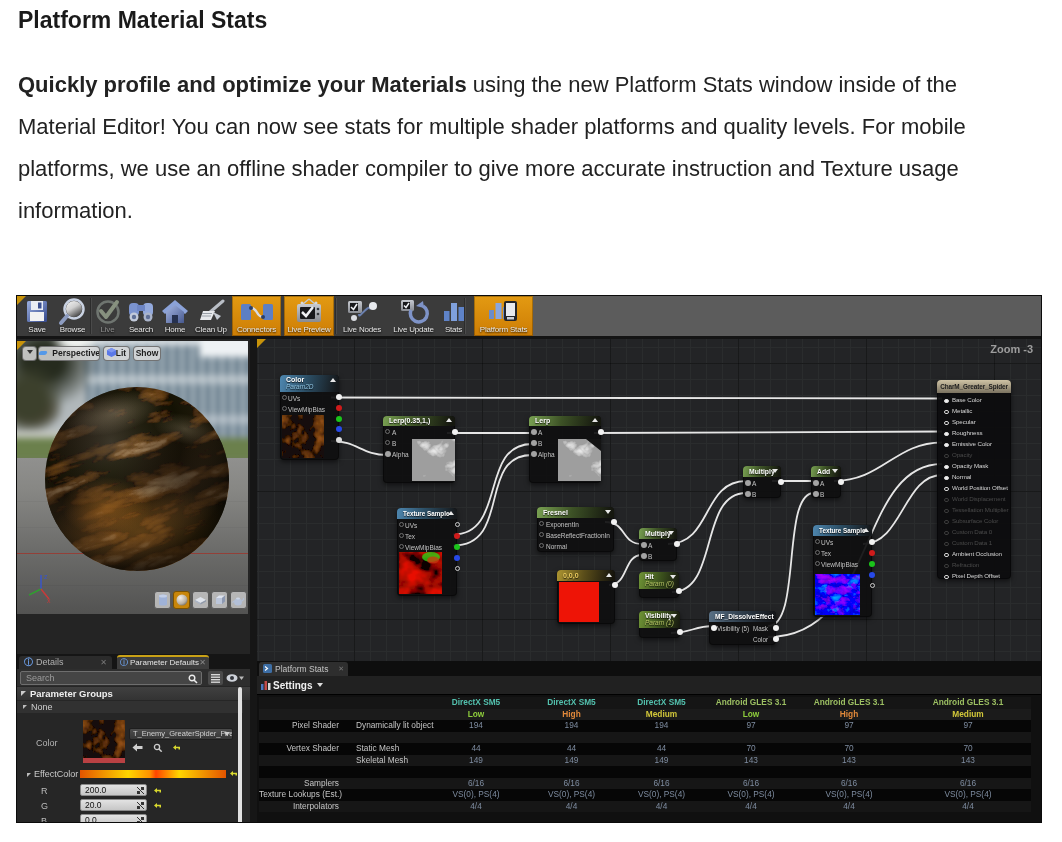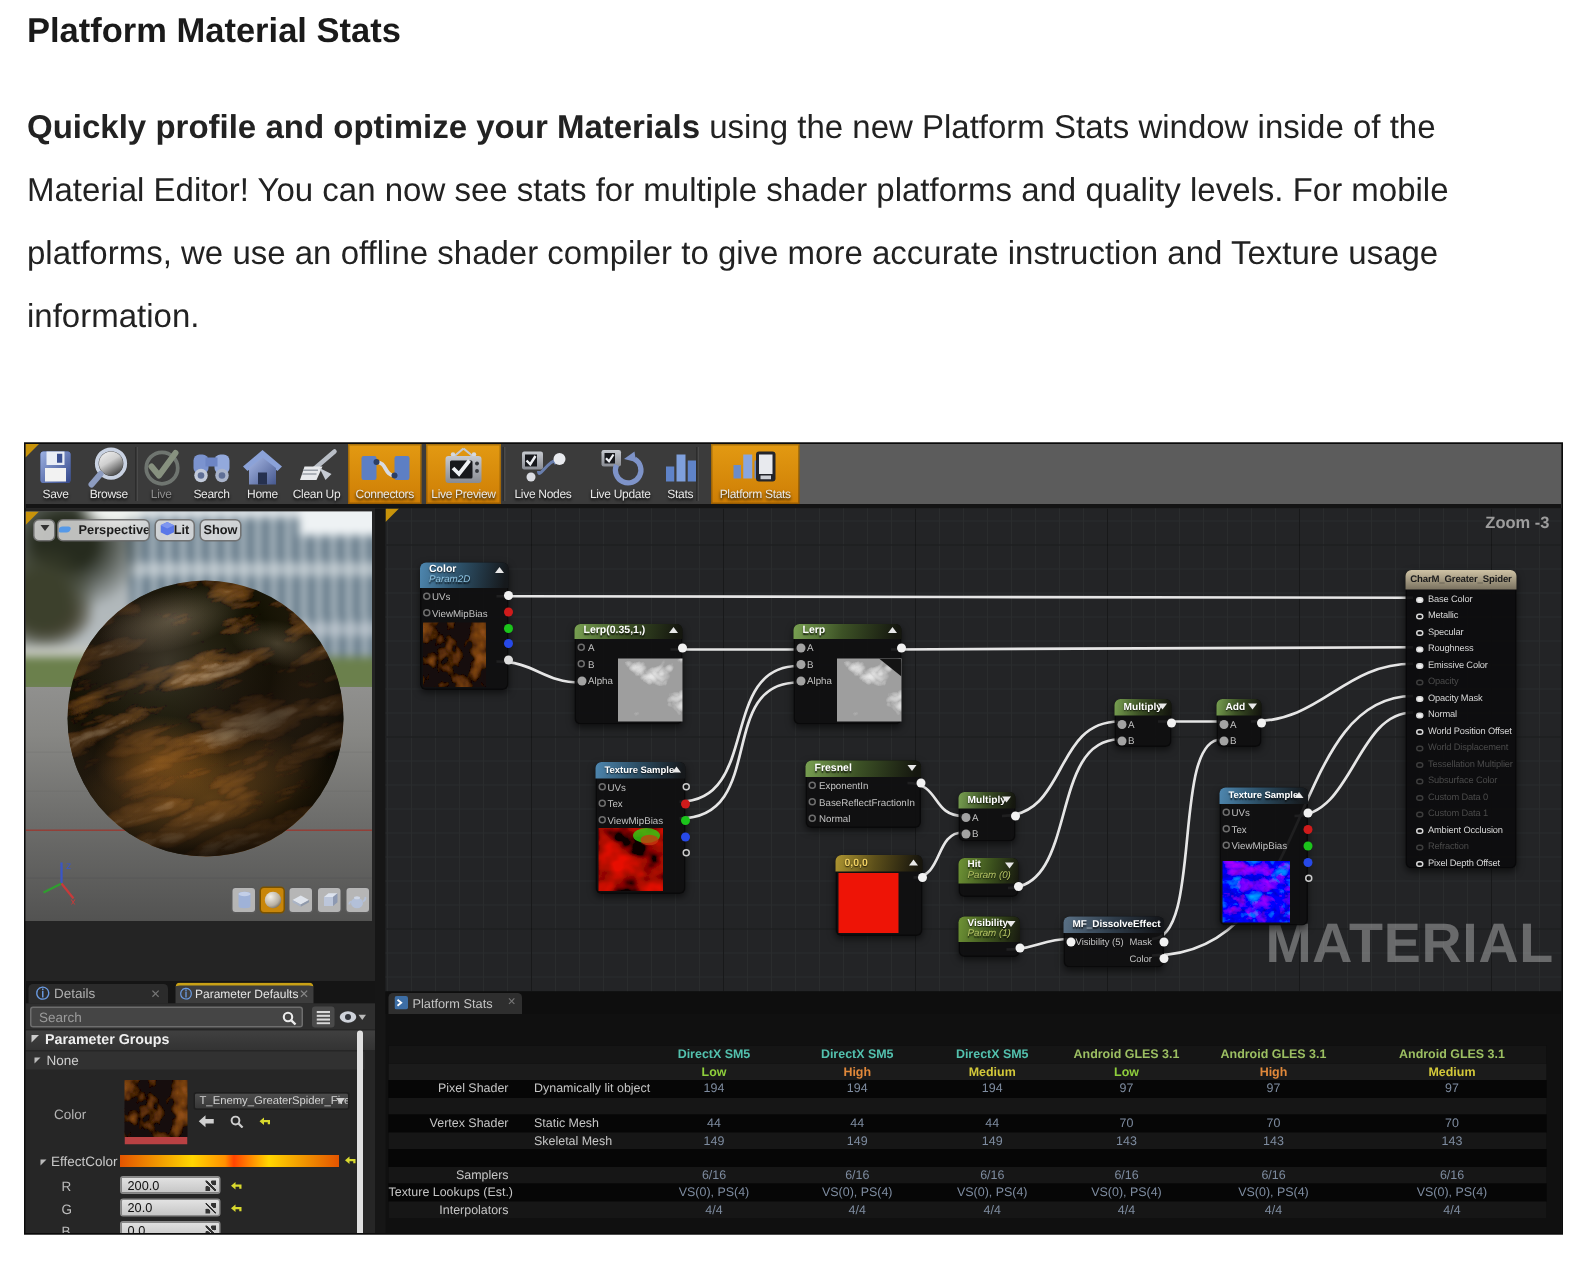--- a/index.html
+++ b/index.html
@@ -411,21 +411,20 @@
         <path d="M411 205 C455 205 445 142 489 142"></path>
         <path d="M415 253 C462 253 442 154 489 154"></path>
         <path d="M515 142 L557 142"></path>
         <path d="M577 142 C625 142 638 103.5 685 103.5"></path>
         <path d="M511 287 C545 287 524 154 557 154"></path>
         <path d="M511 298 C620 298 600 125 685 125"></path>
         <path d="M606 205 C645 205 647 136 685 136"></path>
         <path d="M414 294 C435 294 436 287 457 287"></path>
       </svg>
       <div id="zoomtxt">Zoom -3</div>
-      <div id="watermark">MATERIAL</div>
       <div class="corner" style="left:0;top:0;"></div>
       
       <div class="node" style="left:23px;top:36px;width:59px;height:85px;">
         <div class="nhead" style="height:17px;background:linear-gradient(100deg,#4e87b0 0%,#2c4f66 45%,#16191c 95%);">Color<br><span class="nsub" style="color:#8fc3e0;">Param2D</span><span class="collapse cup"></span></div>
         <div class="prow" style="left:8px;top:19px;">UVs</div>
           <div class="pin hollow" style="left:2px;top:20px;"></div>
         <div class="prow" style="left:8px;top:30px;">ViewMipBias</div>
           <div class="pin hollow" style="left:2px;top:31px;"></div>
         <div class="pin" style="right:-3px;top:19px;background:#f2f2f2;"></div>
         <div class="pin" style="right:-3px;top:30px;background:#cf1b1b;"></div>
@@ -618,20 +617,25 @@
         </filter>
       </defs>
         </svg>
     </div>
     <div id="stats">
       <div class="abs" style="left:0;top:0;width:784px;height:15px;background:#0e0e0e;"></div>
       <div class="abs" style="left:2px;top:1px;width:89px;height:14px;background:#2e2e2e;border-radius:3px 3px 0 0;color:#c4c4c4;font-size:8.5px;line-height:14px;"><svg width="9" height="9" viewBox="0 0 9 9" style="margin:0 3px -1px 4px;">
             <rect width="9" height="9" rx="1.5" fill="#3d6ea5"></rect>
             <path d="M2 2.5 L4.5 4.5 L2 6.5" stroke="#fff" stroke-width="1.2" fill="none"></path>
           </svg>Platform Stats<span style="position:absolute;right:4px;color:#777;font-size:7px;">✕</span></div>
+      <div class="abs" style="left:0;top:15px;width:784px;height:19px;background:#212121;border-bottom:1px solid #000;color:#f0f0f0;font-size:10px;font-weight:bold;line-height:19px;"><svg width="10" height="10" viewBox="0 0 10 10" style="margin:0 2px -1px 4px;">
+            <rect x="0" y="4" width="2.5" height="6" fill="#4a77c0"></rect>
+            <rect x="3.5" y="1" width="2.5" height="9" fill="#c04a4a"></rect>
+            <rect x="7" y="3" width="2.5" height="7" fill="#d8d8d8"></rect>
+          </svg>Settings <span style="display:inline-block;width:0;height:0;border-left:3.5px solid transparent;border-right:3.5px solid transparent;border-top:4px solid #ddd;margin-left:2px;vertical-align:2px;"></span></div>
       <div class="abs" style="left:2px;top:36px;width:772px;height:115px;background:#060606;">
         <div class="srow" style="top:0;background:#151515;text-decoration:underline;">
           <span class="cv hc1" style="left:169px;width:96px;">DirectX SM5</span>
             <span class="cv hc1" style="left:266px;width:93px;">DirectX SM5</span>
             <span class="cv hc1" style="left:358px;width:89px;">DirectX SM5</span>
             <span class="cv hc2" style="left:445px;width:94px;">Android GLES 3.1</span>
             <span class="cv hc2" style="left:536px;width:108px;">Android GLES 3.1</span>
             <span class="cv hc2" style="left:649px;width:120px;">Android GLES 3.1</span>
         </div>
         <div class="srow" style="top:11.5px;background:#1b1b1b;font-weight:bold;">

